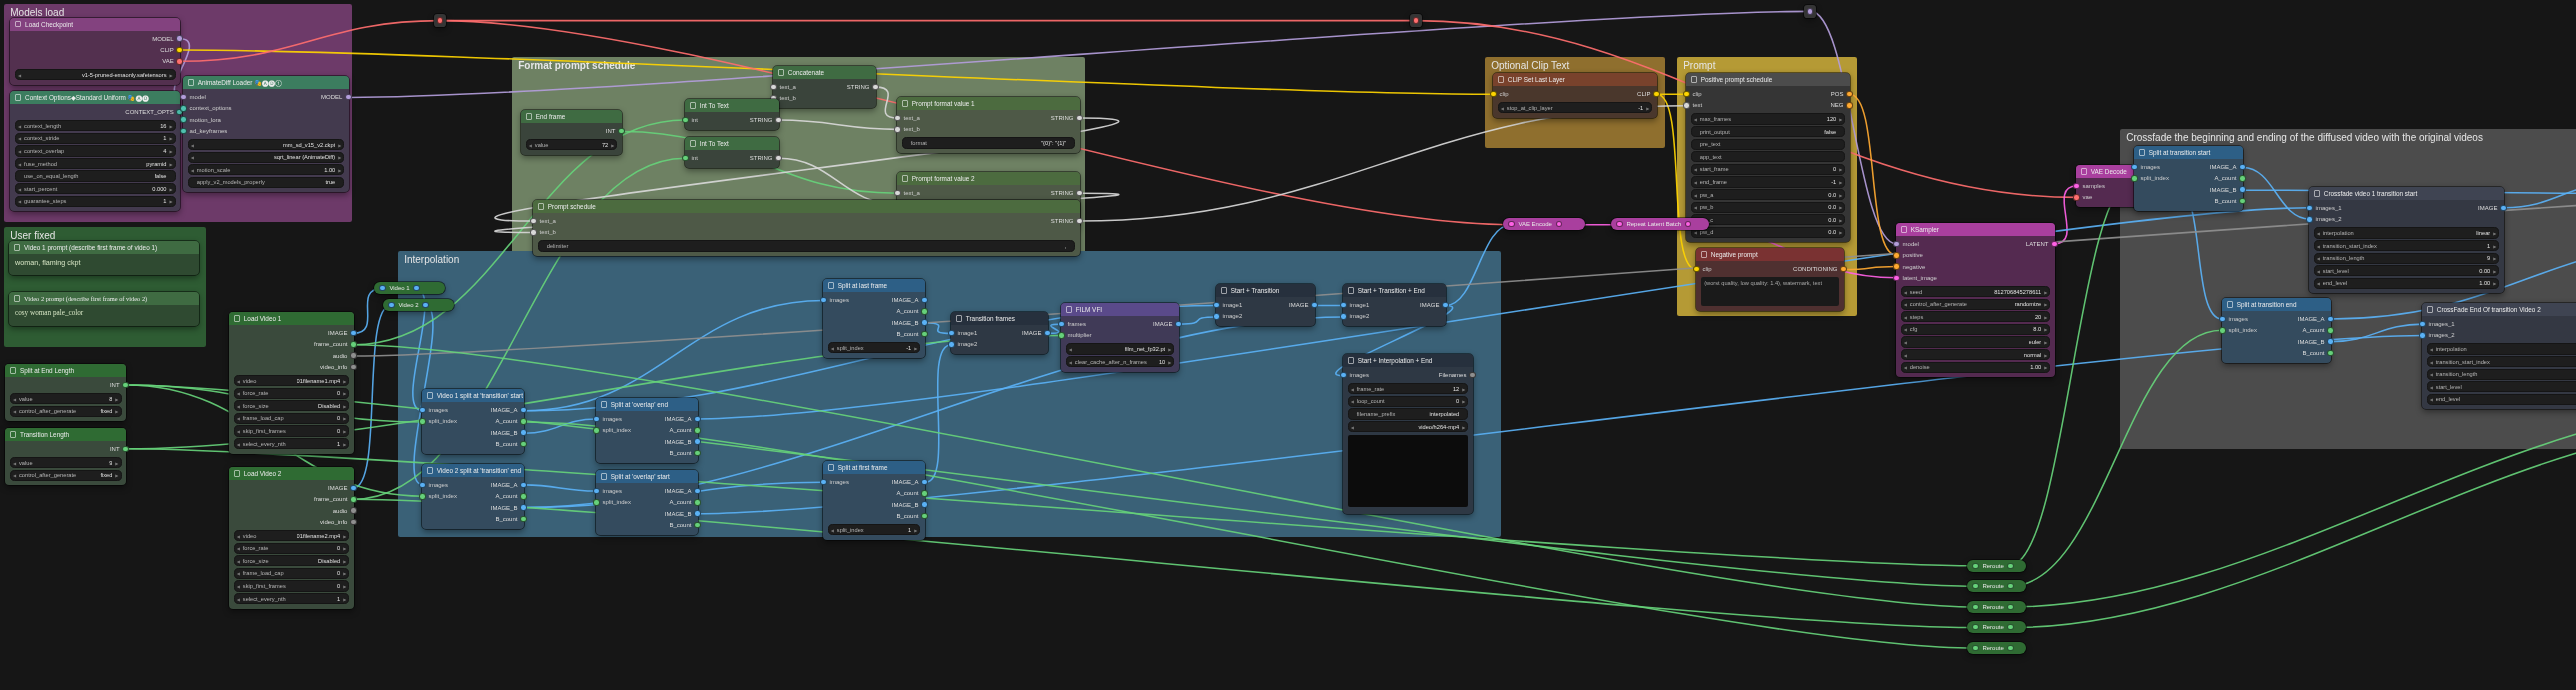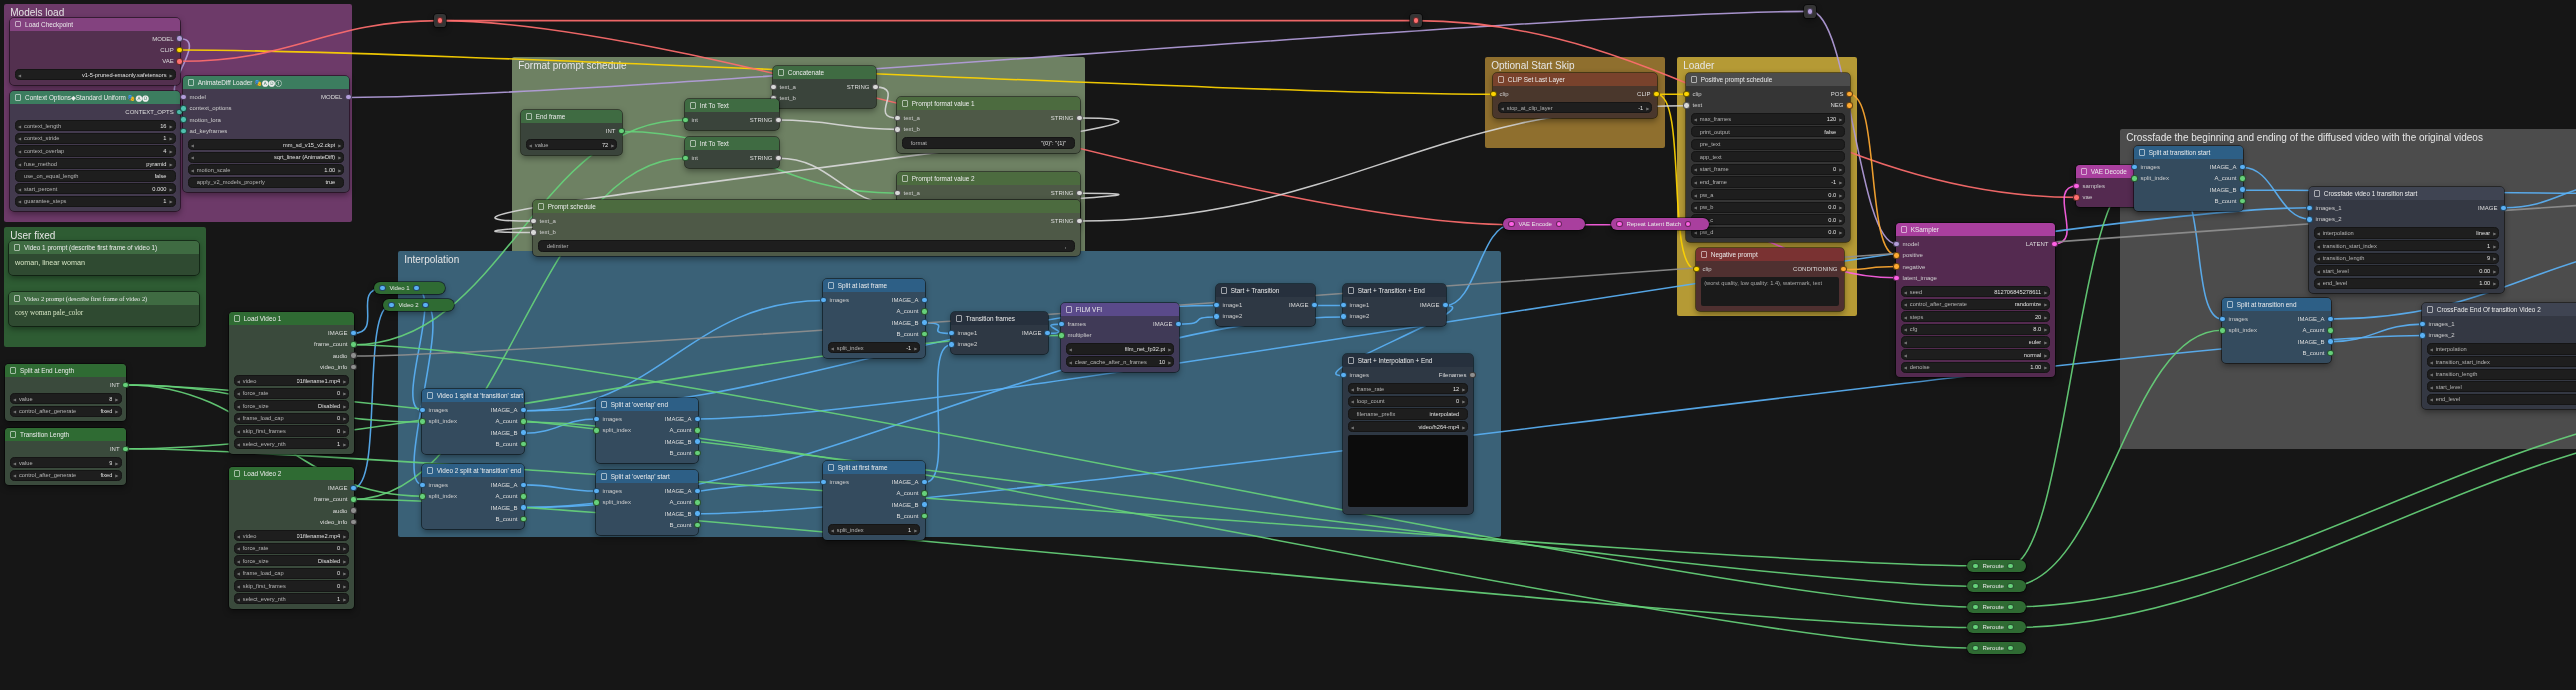--- a/index.html
+++ b/index.html
@@ -110,31 +110,31 @@
       <path d="M 685.5 969 C 1185.5 969, 3333.5 1218, 3833.5 1218" stroke="#66d17a"></path>
       <path d="M 3899.421875 1218 C 4399.421875 1218, 4865.5 818, 5365.5 818" stroke="#66d17a"></path>
       <path d="M 1017.5 819 C 1517.5 819, 3333.5 1258, 3833.5 1258" stroke="#66d17a"></path>
     </svg>
 <div class="group" style="left: 4.1px; top: 4.1px; width: 348px; height: 218px; background: rgb(109, 58, 105);">
       <div class="group-title">Models load</div>
     </div>
     <div class="group" style="left: 4.1px; top: 227px; width: 202px; height: 120px; background: rgb(46, 92, 51);">
       <div class="group-title">User fixed</div>
     </div>
-    <div class="group" style="left: 512px; top: 57px; width: 573px; height: 197px; background: rgb(110, 129, 99);">
+    <div class="group" style="left: 512px; top: 57px; width: 573px; height: 197px; background: rgb(110, 129, 99); font-weight: bold;">
       <div class="group-title">Format prompt schedule</div>
     </div>
     <div class="group" style="left: 398px; top: 251px; width: 1103px; height: 286px; background: rgb(58, 97, 119);">
       <div class="group-title">Interpolation</div>
     </div>
     <div class="group" style="left: 1485px; top: 57px; width: 180px; height: 91px; background: rgb(143, 111, 46);">
-      <div class="group-title">Optional Start Skip</div>
+      <div class="group-title">Optional Clip Text</div>
     </div>
     <div class="group" style="left: 1677px; top: 57px; width: 180px; height: 259px; background: rgb(181, 154, 53);">
-      <div class="group-title">Loader</div>
+      <div class="group-title">Prompt</div>
     </div>
     <div class="group" style="left: 2120px; top: 129px; width: 707px; height: 320px; background: rgb(76, 76, 76);">
       <div class="group-title">Crossfade the beginning and ending of the diffused video with the original videos</div>
     </div>
     <div class="node" style="left: 10.3px; top: 17.5px; width: 170px; background: rgb(83, 48, 79);">
       <div class="node-header" style="background: rgb(131, 66, 127);">
         <span class="collapse-d"></span>
         <span>Load Checkpoint</span>
       </div>
       <div class="slots">
@@ -264,21 +264,21 @@
         <span class="w-name">apply_v2_models_properly</span>
         <span class="w-value">true</span>
       </div>
       <div class="pad"></div>
     </div>
     <div class="node" style="left: 9.3px; top: 241px; width: 190px; background: rgb(47, 74, 49);">
       <div class="node-header" style="background: rgb(63, 107, 66);">
         <span class="collapse-d"></span>
         <span>Video 1 prompt (describe first frame of video 1)</span>
       </div>
-      <div class="note-text">woman, linear woman</div>
+      <div class="note-text">woman, flaming ckpt</div>
       <div class="pad"></div>
     </div>
     <div class="node" style="left: 9.3px; top: 292px; width: 190px; background: rgb(47, 74, 49); font-family: Liberation Serif, serif;">
       <div class="node-header" style="background: rgb(63, 107, 66);">
         <span class="collapse-d"></span>
         <span>Video 2 prompt (describe first frame of video 2)</span>
       </div>
       <div class="note-text">cosy woman pale_color</div>
       <div class="pad"></div>
     </div>

